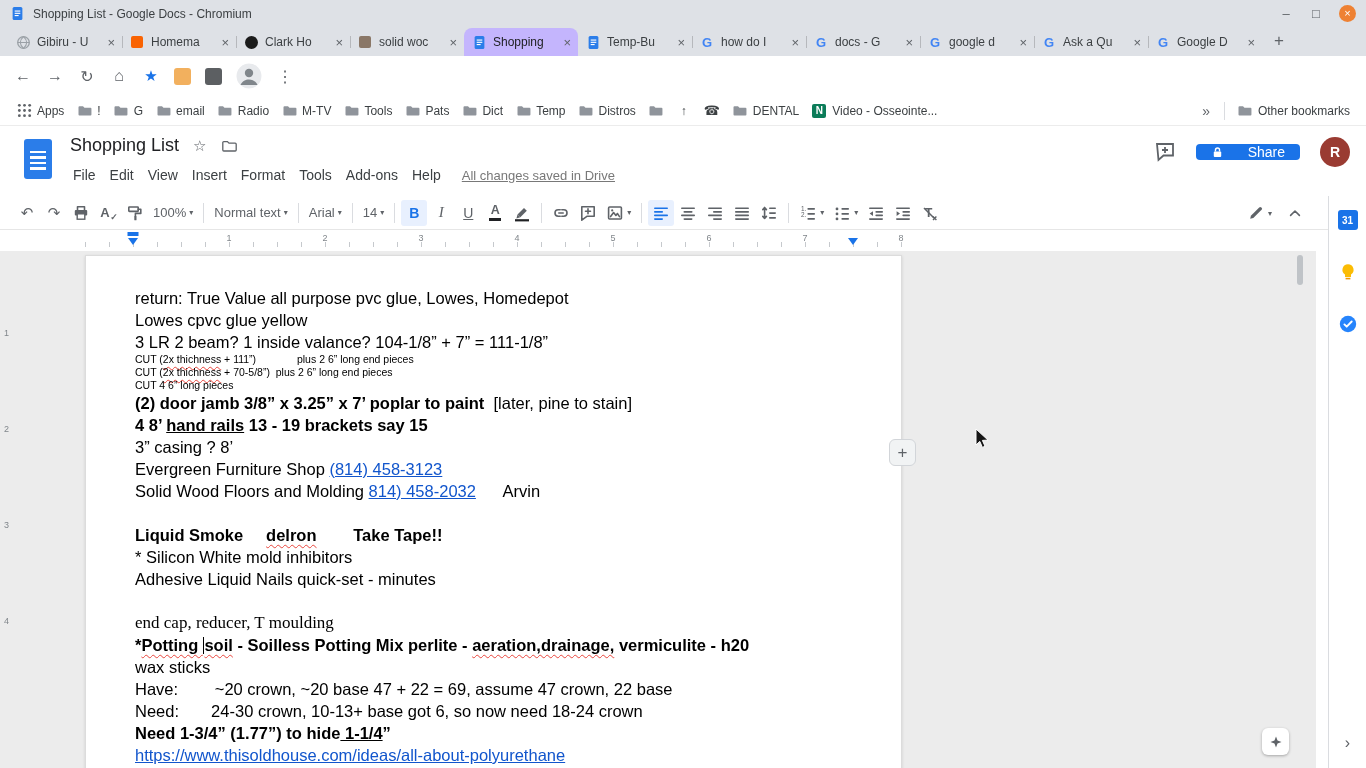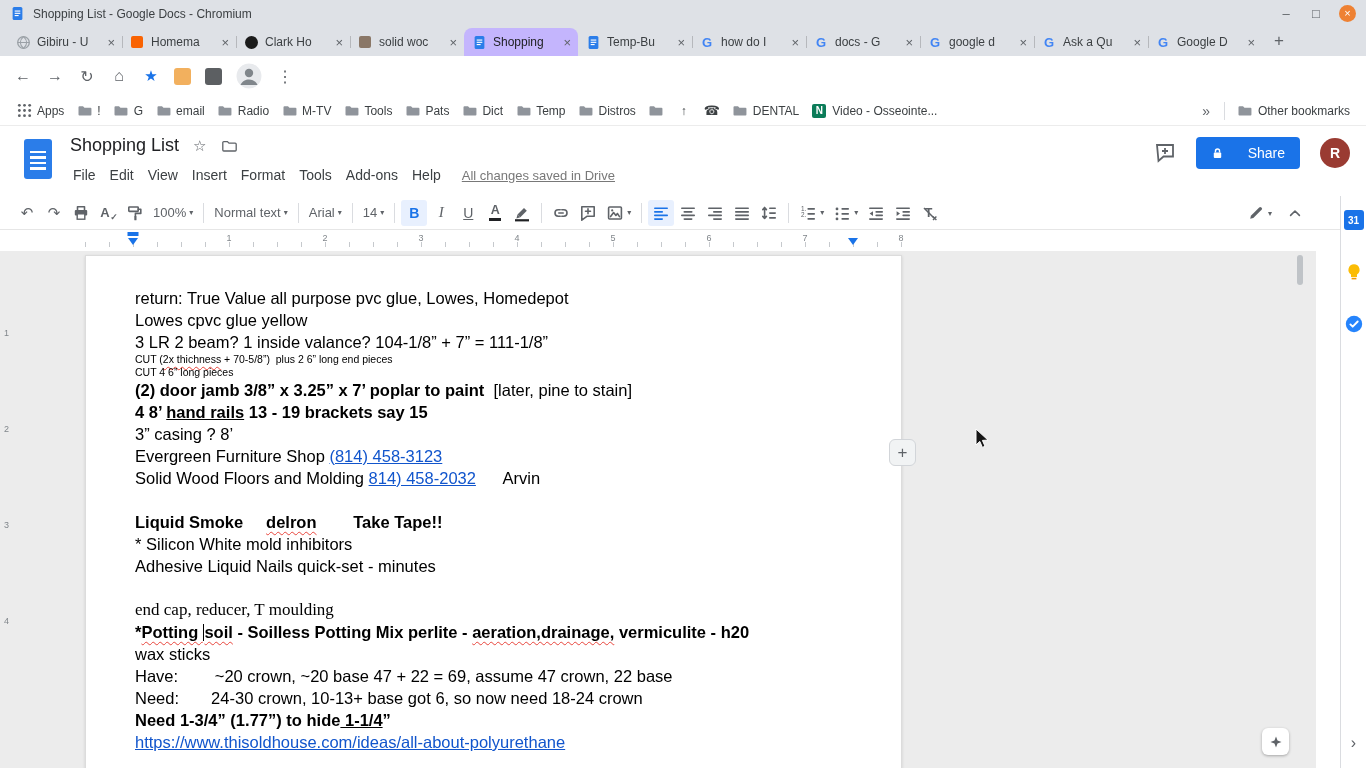--- a/index.html
+++ b/index.html
@@ -72,21 +72,21 @@
   .dh-titlebox{position:absolute;left:70px;top:9px;display:flex;align-items:center;gap:14px}
   .dtitle{font-size:18px;color:#202124}
   .dh-star{font-size:15px;color:#5f6368}
   .dh-folder svg{width:16px;height:16px}
   .dmenu-row{position:absolute;left:66px;top:37px;display:flex;align-items:center}
   .dmenus{display:flex}
   .dmenus span{padding:4px 7px;font-size:14px;color:#3c4043}
   .dstatus{margin-left:14px;font-size:13px;color:#787878;text-decoration:underline}
   .dh-right{position:absolute;right:16px;top:11px;display:flex;align-items:center;gap:20px}
   .dh-comment svg{width:22px;height:22px}
-  .share{height:32px;padding:0 15px;display:flex;align-items:center;gap:24px;border:none;
+  .share{height:16px;padding:0 15px;display:flex;align-items:center;gap:24px;border:none;
     border-radius:4px;color:#fff;font-size:14px;background:var(--accent,#1a73e8)}
   .share svg{width:13px;height:13px}
   .davatar{width:30px;height:30px;border-radius:50%;color:#fff;display:flex;align-items:center;
     justify-content:center;font-size:14px;font-weight:bold;background:var(--avatarred,#9a3b32)}
 
   
   .dtoolbar{height:34px;background:#fff;border-bottom:1px solid #e6e6e6;display:flex;
     align-items:center;padding-left:14px;position:relative}
   .tb-left{display:flex;align-items:center;gap:1px}
   .tb-right{position:absolute;right:58px;top:0;height:34px;display:flex;align-items:center;gap:6px}
@@ -130,21 +130,21 @@
   .line .sq{text-decoration-line:underline;text-decoration-style:wavy;
     text-decoration-color:#e8453c;text-decoration-thickness:1px;text-underline-offset:3px}
   .line .lnk{color:var(--link,#1155cc);text-decoration:underline}
   .caret{display:inline-block;width:1.6px;height:17px;background:#000;vertical-align:-2.5px}
   .insert-plus{position:absolute;left:889px;top:188px;width:27px;height:27px;background:#f1f3f4;
     border:1px solid #d2d5d9;border-radius:6px;display:flex;align-items:center;justify-content:center;
     font-size:17px;color:#5f6368}
   .vscroll{position:absolute;right:13px;top:4px;width:6px;height:30px;background:#bfc3c7;border-radius:3px}
 
   
-  .rail{position:absolute;right:0;top:196px;bottom:0;width:26px;background:#fff;
+  .rail{position:absolute;right:0;top:196px;bottom:0;width:38px;background:#fff;
     border-left:1px solid #dadce0;display:flex;flex-direction:column;align-items:center;
     padding-top:14px;gap:32px;z-index:2}
   .cal31{width:20px;height:20px;border-radius:3px;background:var(--accent,#1a73e8);color:#fff;
     font-size:10px;font-weight:bold;display:flex;align-items:center;justify-content:center}
   .railic svg{width:20px;height:20px}
   .rail-chev{position:absolute;bottom:16px;font-size:16px;color:#5f6368}
   .explore{position:absolute;left:1262px;top:728px;width:27px;height:27px;background:#fff;
     border-radius:6px;box-shadow:0 1px 3px rgba(0,0,0,.3);display:flex;align-items:center;
     justify-content:center;z-index:3}
   .explore svg{width:18px;height:18px}
@@ -685,20 +685,21 @@
       <span class="vnum" style="top: 77px;">1</span>
       <span class="vnum" style="top: 173px;">2</span>
       <span class="vnum" style="top: 269px;">3</span>
       <span class="vnum" style="top: 365px;">4</span>
     </div>
   <div class="page">
     <div id="doc-lines">
         <div class="line b"><span>return: True Value all purpose pvc glue, Lowes, Homedepot</span></div>
         <div class="line b"><span>Lowes cpvc glue yellow</span></div>
         <div class="line b"><span>3 LR 2 beam? 1 inside valance? 104-1/8” + 7” = 111-1/8”</span></div>
+        <div class="line small"><span>CUT (</span><span class="sq">2x thichness</span><span> + 111”)              plus 2 6” long end pieces</span></div>
         <div class="line small"><span>CUT (</span><span class="sq">2x thichness</span><span> + 70-5/8”)  plus 2 6” long end pieces</span></div>
         <div class="line small"><span>CUT 4 6” long pieces</span></div>
         <div class="line"><span class="b">(2) door jamb 3/8” x 3.25” x 7’ poplar to paint</span><span>  [later, pine to stain]</span></div>
         <div class="line"><span class="b">4 8’ </span><span class="b u">hand rails</span><span class="b"> 13 - 19 brackets say 15</span></div>
         <div class="line b"><span>3” casing ? 8’</span></div>
         <div class="line"><span>Evergreen Furniture Shop </span><span class="lnk">(814) 458-3123</span></div>
         <div class="line"><span>Solid Wood Floors and Molding </span><span class="lnk">814) 458-2032</span><span>      Arvin</span></div>
         <div class="line">&nbsp;</div>
         <div class="line"><span class="b">Liquid Smoke     </span><span class="b sq">delron</span><span class="b">        Take Tape!!</span></div>
         <div class="line b"><span>* Silicon White mold inhibitors</span></div>

